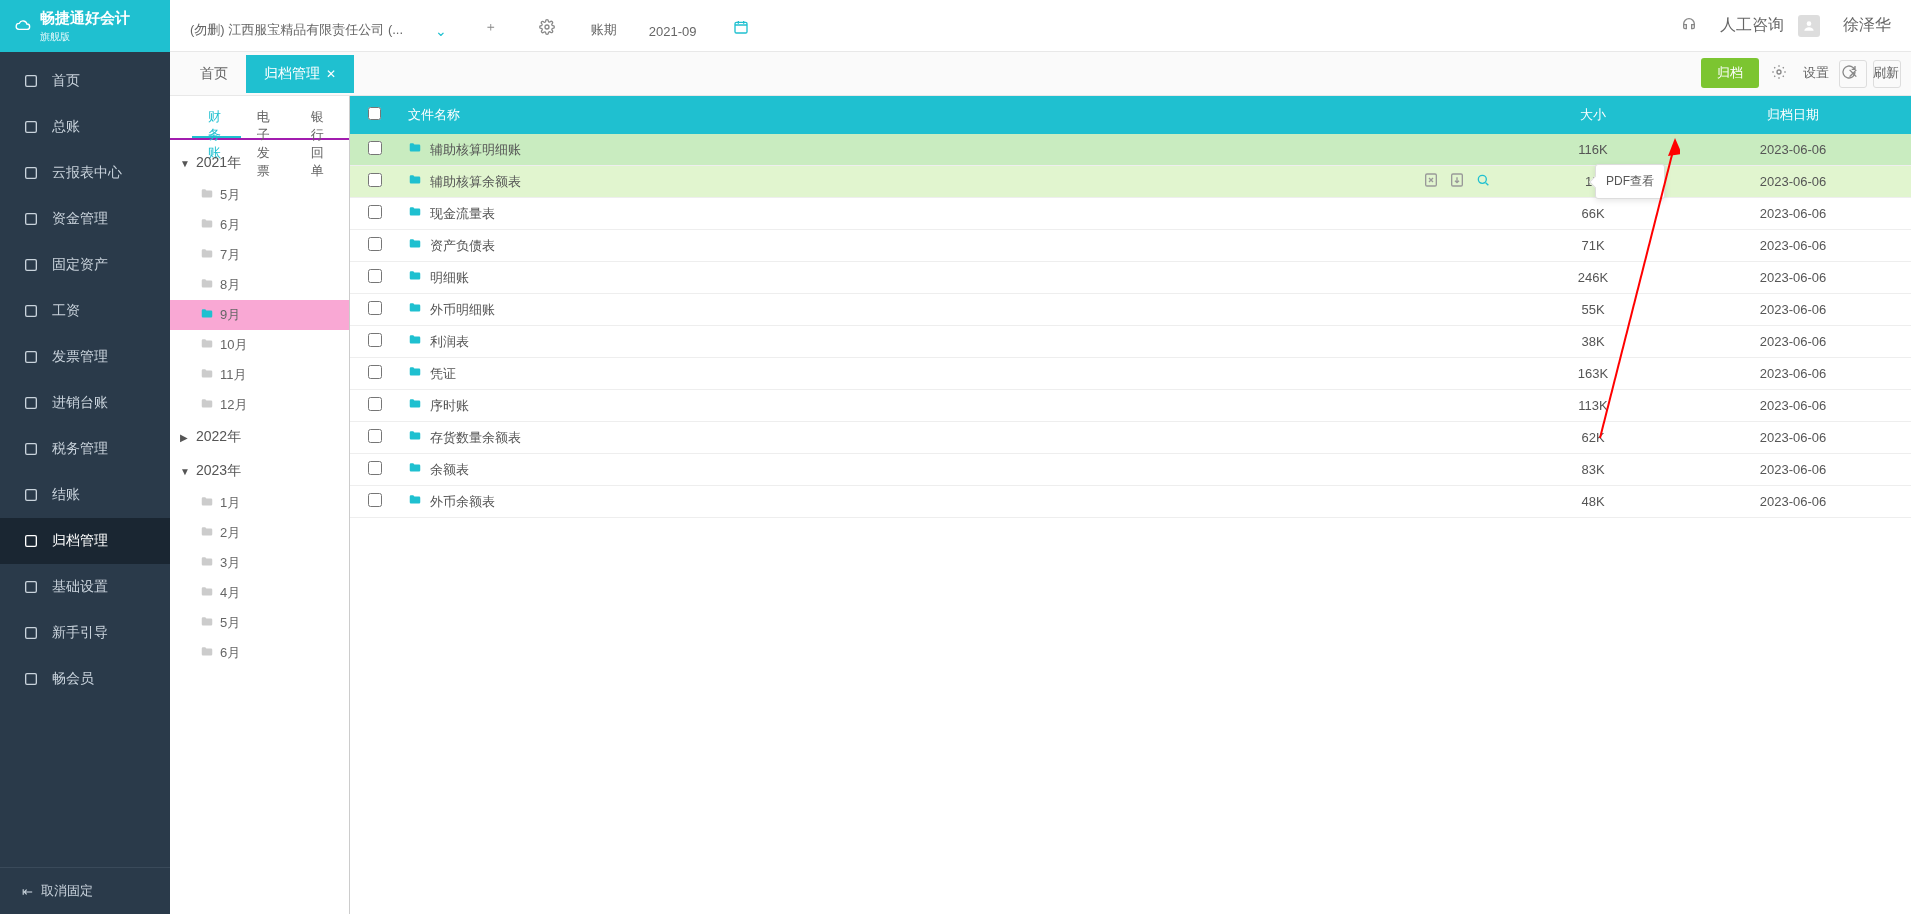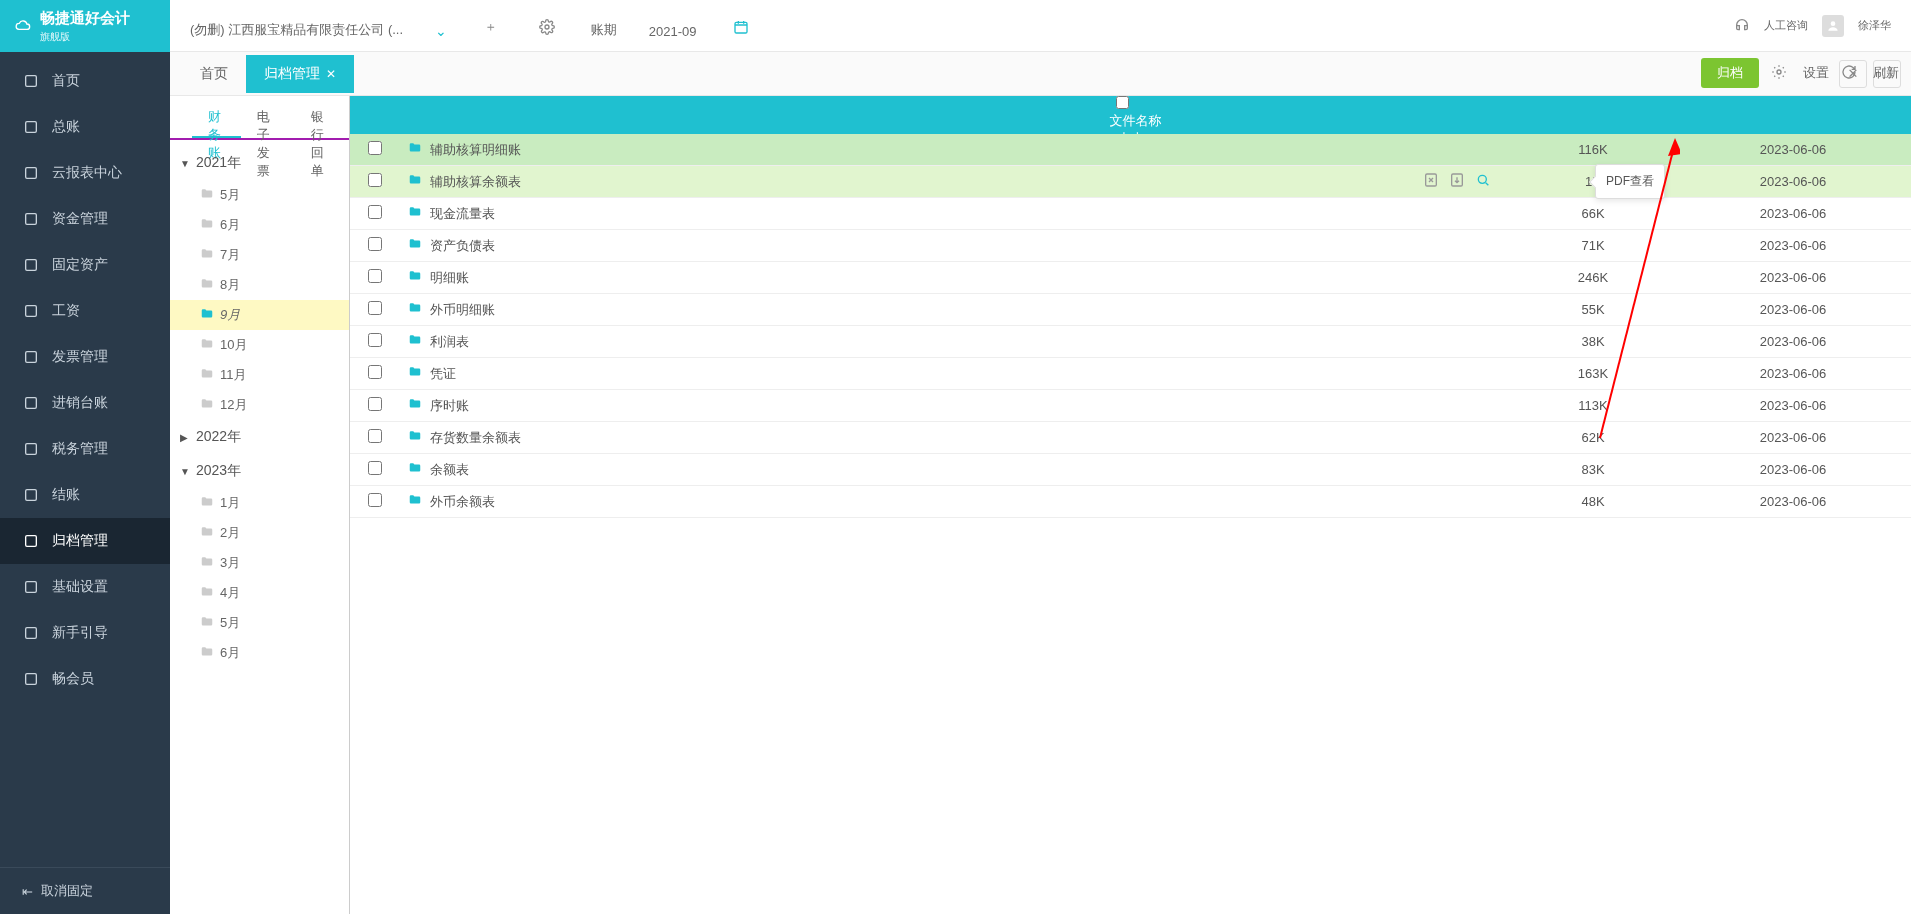--- a/index.html
+++ b/index.html
@@ -19,21 +19,21 @@
 
 .main { flex: 1; display: flex; flex-direction: column; height: 100%; }
 .topbar { height: 52px; background: #fff; border-bottom: 1px solid #e8e8e8; display: flex; align-items: center; padding: 0 20px; gap: 14px; }
 .topbar-left { display: flex; align-items: flex-end; gap: 32px; flex: 1; }
 .company { color: #666; font-size: 13px; }
 .caret-down { color: #1fc0d0; font-size: 14px; }
 .icon-btn { width: 24px; height: 24px; display:inline-flex; align-items:center; justify-content:center; color: #888; cursor: pointer; }
 .period-label { color:#666;margin-top:8px; }
 .period-value { color:#666; }
 .topbar-right { display: flex; align-items: center; gap: 14px; }
-.topbar-right .link { display:flex; align-items:center; gap:14px; color:#666; font-size: 11px; cursor: pointer; }
+.topbar-right .link { display:flex; align-items:center; gap:23px; color:#666; font-size: 16px; cursor: pointer; }
 
 
 .tabs-row { height: 44px; background:#fafafa; border-bottom:1px solid #e8e8e8; display:flex; align-items:center; padding-left:12px; position:relative;}
 .tab { padding: 10px 18px; font-size:14px; color:#666; cursor:pointer; display:flex; align-items:center; gap:6px;}
 .tab.active { background:#1fc0d0; color:#fff; }
 .tab .close { font-size:12px; }
 .tabs-row .right-icons { position:absolute; right:10px; display:flex; gap:6px; }
 .right-icons .sq { width:28px; height:28px; border:1px solid #ddd; display:flex; align-items:center; justify-content:center; color:#888; cursor:pointer; border-radius:3px; }
 
 
@@ -41,30 +41,30 @@
 .left-panel { width: 180px; border-right: 1px solid #ccc; display:flex; flex-direction:column; }
 .subtabs { height:44px; display:flex; border-bottom:2px solid #a21caf;padding-left:22px; }
 .subtab { padding: 12px 16px; font-size:13px; color:#666; cursor:pointer; border-bottom:2px solid transparent; }
 .subtab.active { color:#1fc0d0; border-bottom-color:#1fc0d0; }
 .tree { flex:1; overflow-y:auto; padding: 6px 0; }
 .tree-year { padding: 8px 14px 8px 26px; font-size:14px; color:#555; cursor:pointer; display:flex; align-items:center; gap:8px; }
 .tree-year .arrow { position:absolute; left:10px; font-size:10px; }
 .tree-year { position: relative; }
 .tree-month { padding: 6px 14px 6px 50px; font-size:13px; color:#666; cursor:pointer; display:flex; align-items:center; gap:8px; position:relative; }
 .tree-month .folder { position:absolute; left:30px; color:#ccc; }
-.tree-month.active { background:#fef9c3;font-style:italic; }
+.tree-month.active { background:#f9a8d4; }
 .tree-month.active .folder { color:#1fc0d0; }
 
 .right-panel { flex:1; display:flex; flex-direction:column; position: relative; }
 .toolbar-right-panel { position: absolute; right: 12px; top: -38px; display:flex; align-items:center; gap:12px; }
 .btn-primary { background:#7cc531; color:#fff; padding:6px 16px; border-radius:3px; font-size:13px; border:none; cursor:pointer; }
 .tool-link { display:flex; align-items:center; gap:16px; color:#666; font-size:13px; cursor:pointer; }
 
 .table { width:100%; }
-.thead { background:#1fc0d0; color:#fff; display:flex; align-items:center; height:38px; padding: 0 18px; font-size:13px;flex-direction:column; }
+.thead { background:#1fc0d0; color:#fff; display:flex; align-items:center; height:38px; padding: 0 18px; font-size:13px; }
 .col-check { width:30px; }
 .col-name { flex:1; padding-left:10px; }
 .col-size { width:200px; text-align:center; }
 .col-date { width:200px; text-align:center; }
 .trow { display:flex; align-items:center; height:32px; padding: 0 18px; font-size:13px; border-bottom:1px solid #eee; color:#555; position:relative; }
 .trow .col-name { display:flex; align-items:center; gap:8px; }
 .trow .file-icon { color:#1fc0d0; font-size:14px; }
 .trow.hl1 { background:#c9ecc0; }
 .trow.hl2 { background:#e1f5cf; }
 .trow input[type=checkbox]{ width:14px; height:14px; }

